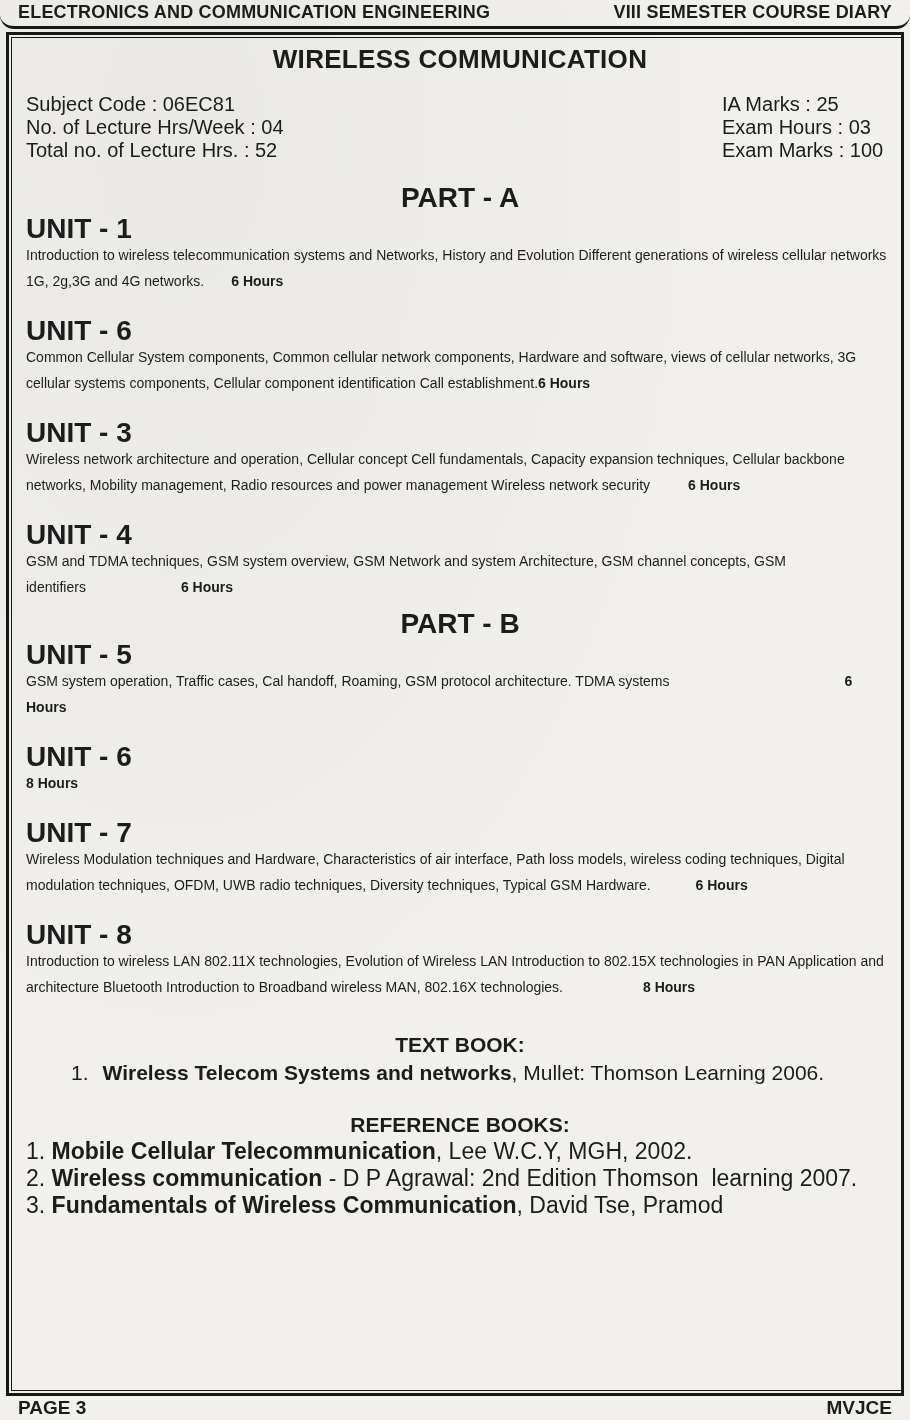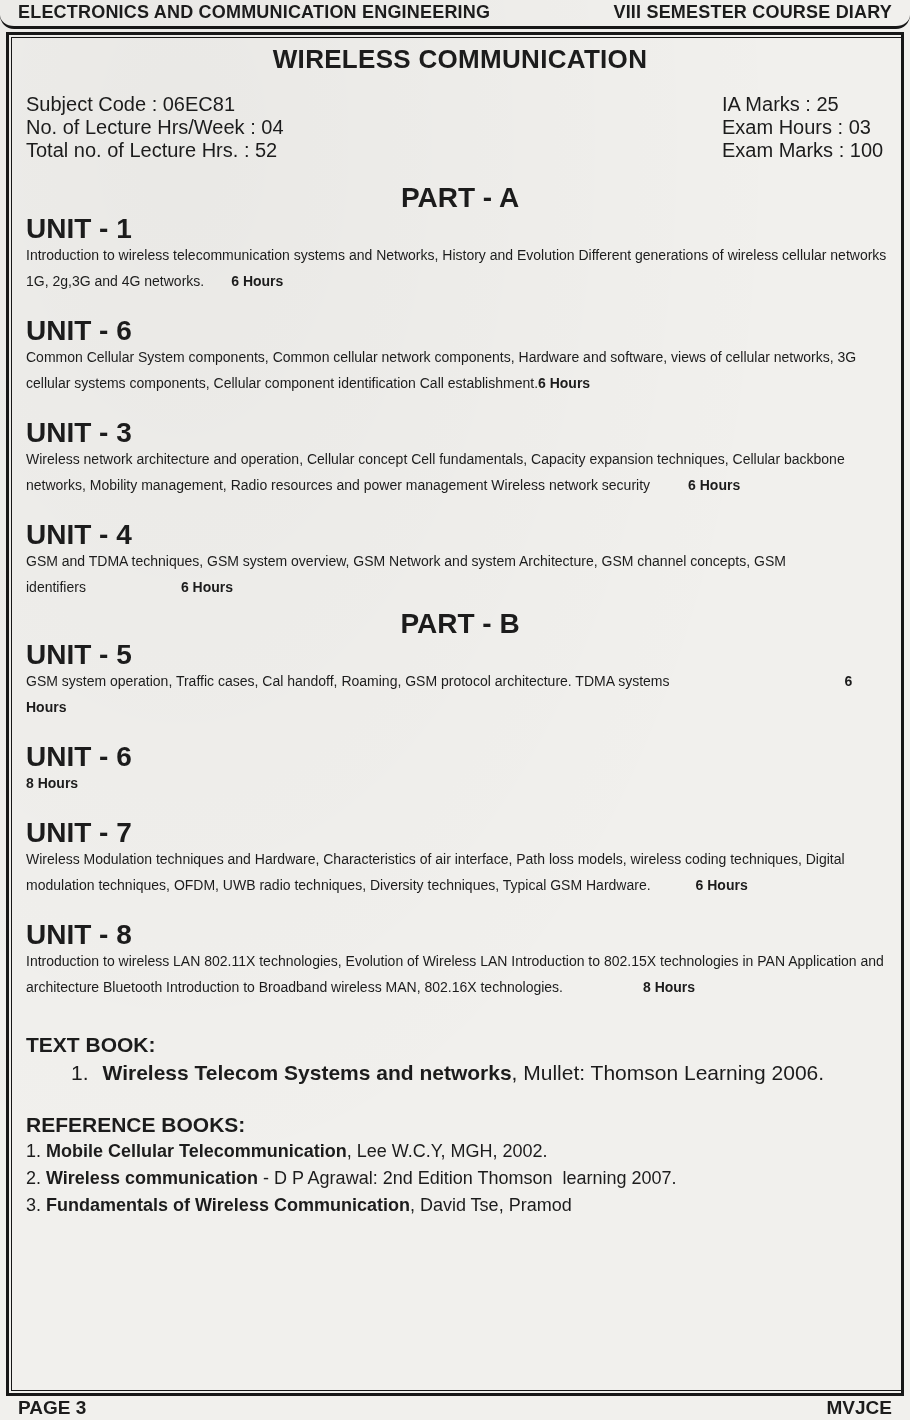--- a/index.html
+++ b/index.html
@@ -98,31 +98,32 @@
   .hg80  { margin-left: 80px; }
   #unit-1 { margin-top: 2px; }
   #unit-5 { margin-top: 2px; }
 
   
   .textbook { margin-top: 32px; }
   .books-heading {
     font-size: 21px;
     font-weight: bold;
     line-height: 26px;
+    text-align: center;
   }
   .tb-item {
     font-size: 21px;
     line-height: 27px;
     padding-left: 45px;
     margin-top: 1px;
   }
   .tb-item .book-number { margin-right: 14px; }
   .refbooks { margin-top: 26px; }
   .ref-item {
-    font-size: 18px;
+    font-size: 23px;
     line-height: 27px;
   }
   .book-title { font-weight: bold; }
   .book-rest  { white-space: pre-wrap; }
 
   
   .page-footer {
     display: flex;
     justify-content: space-between;
     align-items: center;

